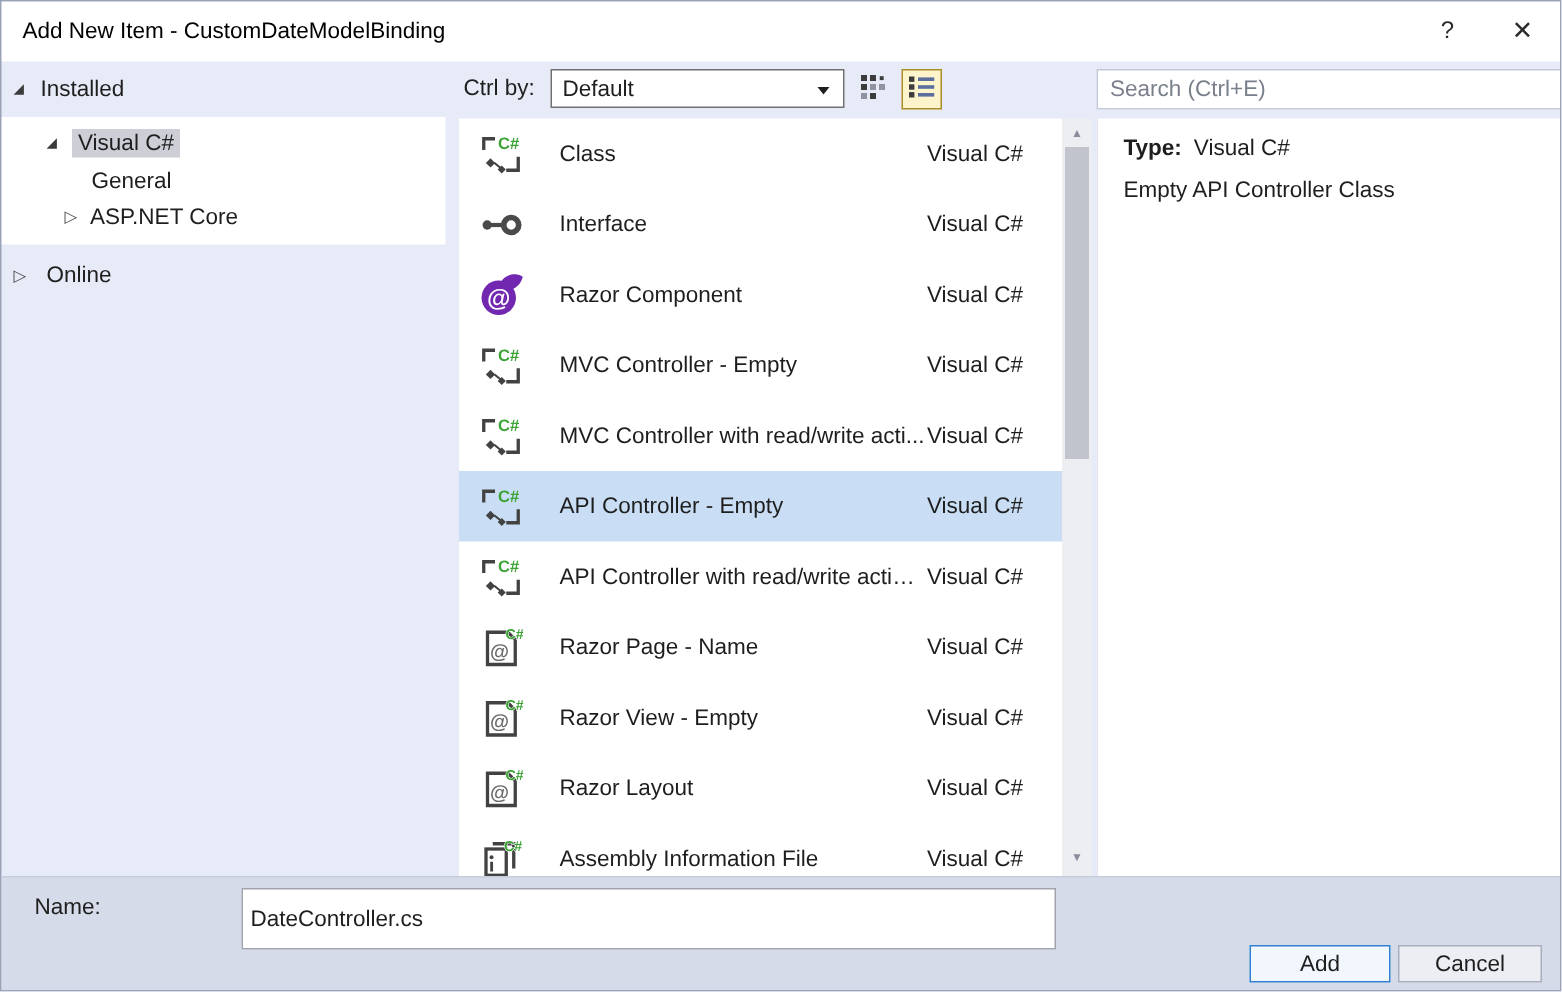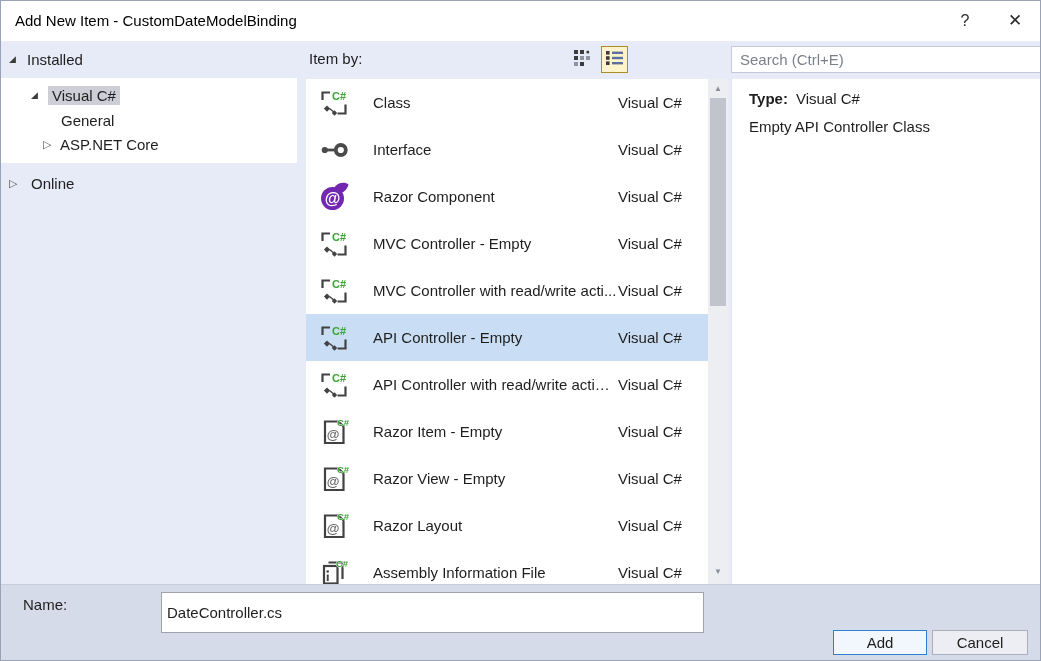--- a/index.html
+++ b/index.html
@@ -68,21 +68,25 @@
 <body>
 
 <div class="dialog">
 
   <div class="titlebar">
     <span class="title">Add New Item - CustomDateModelBinding</span>
     <span class="cap-btn help-btn">?</span>
     <span class="cap-btn close-btn">✕</span>
   </div>
 
-  <span class="sortby-label">Item by:</span>
+  <span class="sortby-label">Ctrl by:</span>
+  <div class="combo">
+    <span>Default</span>
+    <span class="combo-caret"></span>
+  </div>
   <div class="viewbtn grid">
     <span>
       <svg width="17" height="16" viewBox="0 0 17 16">
         <rect x="0" y="0" width="4" height="4" fill="#3c3c3c"></rect>
           <rect x="6" y="0" width="4" height="4" fill="#3c3c3c"></rect>
           <rect x="12.5" y="0.8" width="2.6" height="2.6" fill="#3c3c3c"></rect>
         <rect x="0" y="6" width="4" height="4" fill="#3c3c3c"></rect>
           <rect x="6" y="6" width="4" height="4" fill="#9094a1"></rect>
           <rect x="12" y="6" width="4" height="4" fill="#9094a1"></rect>
         <rect x="0" y="12" width="4" height="4" fill="#9094a1"></rect>
@@ -232,21 +236,21 @@
         <span class="rlang">Visual C#</span>
       </div>
       <div class="row">
         <span class="ric">
           <svg viewBox="0 0 30 30">
             <path d="M6 4.5 H19.5 L24.5 9.5 V26 H6 Z" fill="#ffffff" stroke="#424242" stroke-width="2.2"></path>
             <text x="14" y="21.5" text-anchor="middle" font-size="13" font-weight="bold" fill="#6a6a6a" font-family="Liberation Sans,sans-serif">@</text>
             <text x="18" y="9" font-size="9.5" font-weight="bold" fill="#3aa334" stroke="#ffffff" stroke-width="0.7" paint-order="stroke" font-family="Liberation Sans,sans-serif">C#</text>
           </svg>
         </span>
-        <span class="rname">Razor Item - Empty</span>
+        <span class="rname">Razor Page - Name</span>
         <span class="rlang">Visual C#</span>
       </div>
       <div class="row">
         <span class="ric">
           <svg viewBox="0 0 30 30">
             <path d="M6 4.5 H19.5 L24.5 9.5 V26 H6 Z" fill="#ffffff" stroke="#424242" stroke-width="2.2"></path>
             <text x="14" y="21.5" text-anchor="middle" font-size="13" font-weight="bold" fill="#6a6a6a" font-family="Liberation Sans,sans-serif">@</text>
             <text x="18" y="9" font-size="9.5" font-weight="bold" fill="#3aa334" stroke="#ffffff" stroke-width="0.7" paint-order="stroke" font-family="Liberation Sans,sans-serif">C#</text>
           </svg>
         </span>

